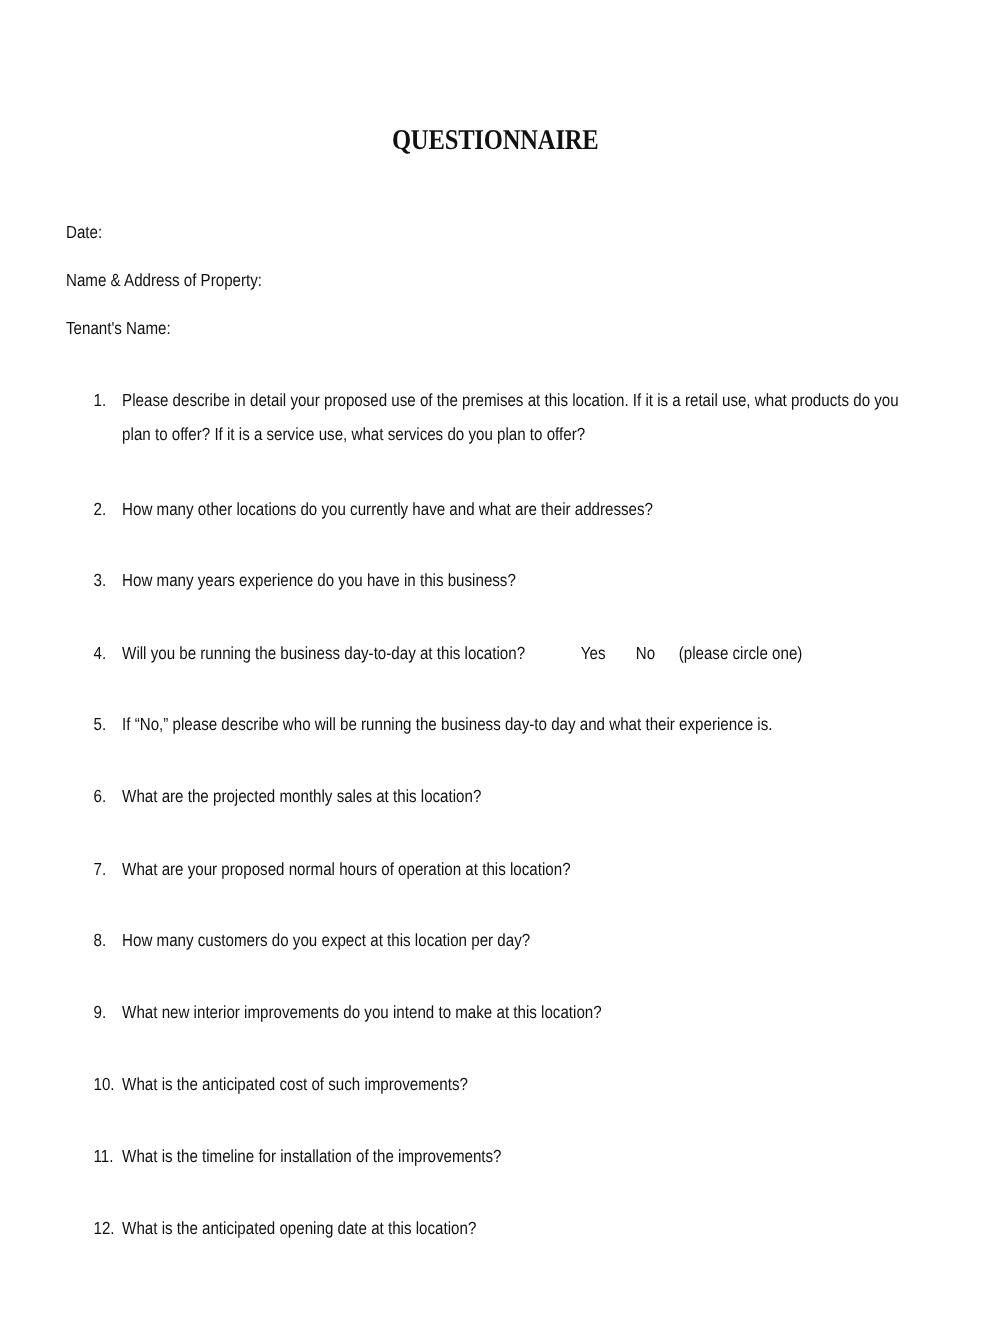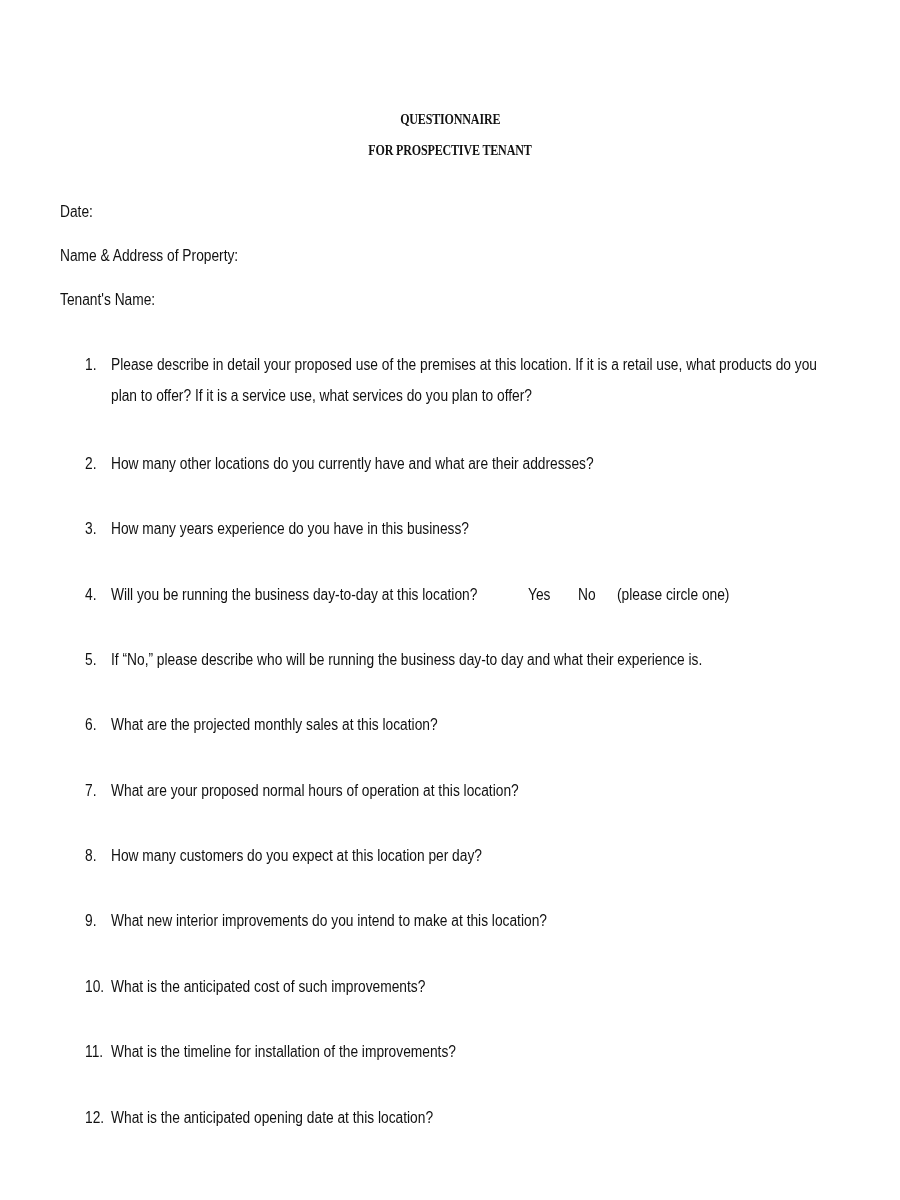--- a/index.html
+++ b/index.html
@@ -1,20 +1,20 @@
 <!DOCTYPE html>
 <html><head>
 <meta charset="utf-8">
 <style>
   html, body { margin: 0; padding: 0; background: #ffffff; }
   body { width: 900px; height: 1200px; position: relative; overflow: hidden; color: #111; }
   .page { position: absolute; left: 0; top: 0; width: 900px; height: 1200px; background: #fff; }
   .title {
     position: absolute; left: 0; width: 900px; text-align: center;
-    font-family: "Liberation Serif", serif; font-weight: bold; font-size: 14px;
+    font-family: "Liberation Serif", serif; font-weight: bold; font-size: 26px;
     letter-spacing: -0.2px; color: #111;
   }
   .title span { display: inline-block; transform: scaleX(0.86); transform-origin: center; }
   .t1 { top: 112px; }
   .t2 { top: 143px; }
   .line {
     position: absolute; font-family: "Liberation Sans", sans-serif; font-size: 16px;
     white-space: nowrap; transform: scaleX(0.86); transform-origin: left center; color: #111;
   }
   .q { position: absolute; font-family: "Liberation Sans", sans-serif; font-size: 16px; white-space: nowrap; color:#111; }
@@ -22,21 +22,20 @@
   .q .txt { position: absolute; left: 26px; top: 0; transform: scaleX(0.86); transform-origin: left center; }
   .q .txt2 { position: absolute; left: 26px; top: 31px; transform: scaleX(0.86); transform-origin: left center; }
   .opt { position: absolute; top: 0; transform: scaleX(0.86); transform-origin: left center; }
 </style>
 </head>
 <body>
 
 <div class="page">
 
   <div class="title t1"><span>QUESTIONNAIRE</span></div>
-  <div class="title t2"><span>FOR PROSPECTIVE TENANT</span></div>
 
   <div class="line" style="left:60px; top:203px;">Date:</div>
   <div class="line" style="left:60px; top:247px;">Name &amp; Address of Property:</div>
   <div class="line" style="left:60px; top:291px;">Tenant's Name:</div>
 
   <div class="q" style="left:85px; top:356px;">
     <span class="num">1.</span>
     <span class="txt">Please describe in detail your proposed use of the premises at this location.  If it is a retail use, what products do you</span>
     <span class="txt2">plan to offer?  If it is a service use, what services do you plan to offer?</span>
   </div>

